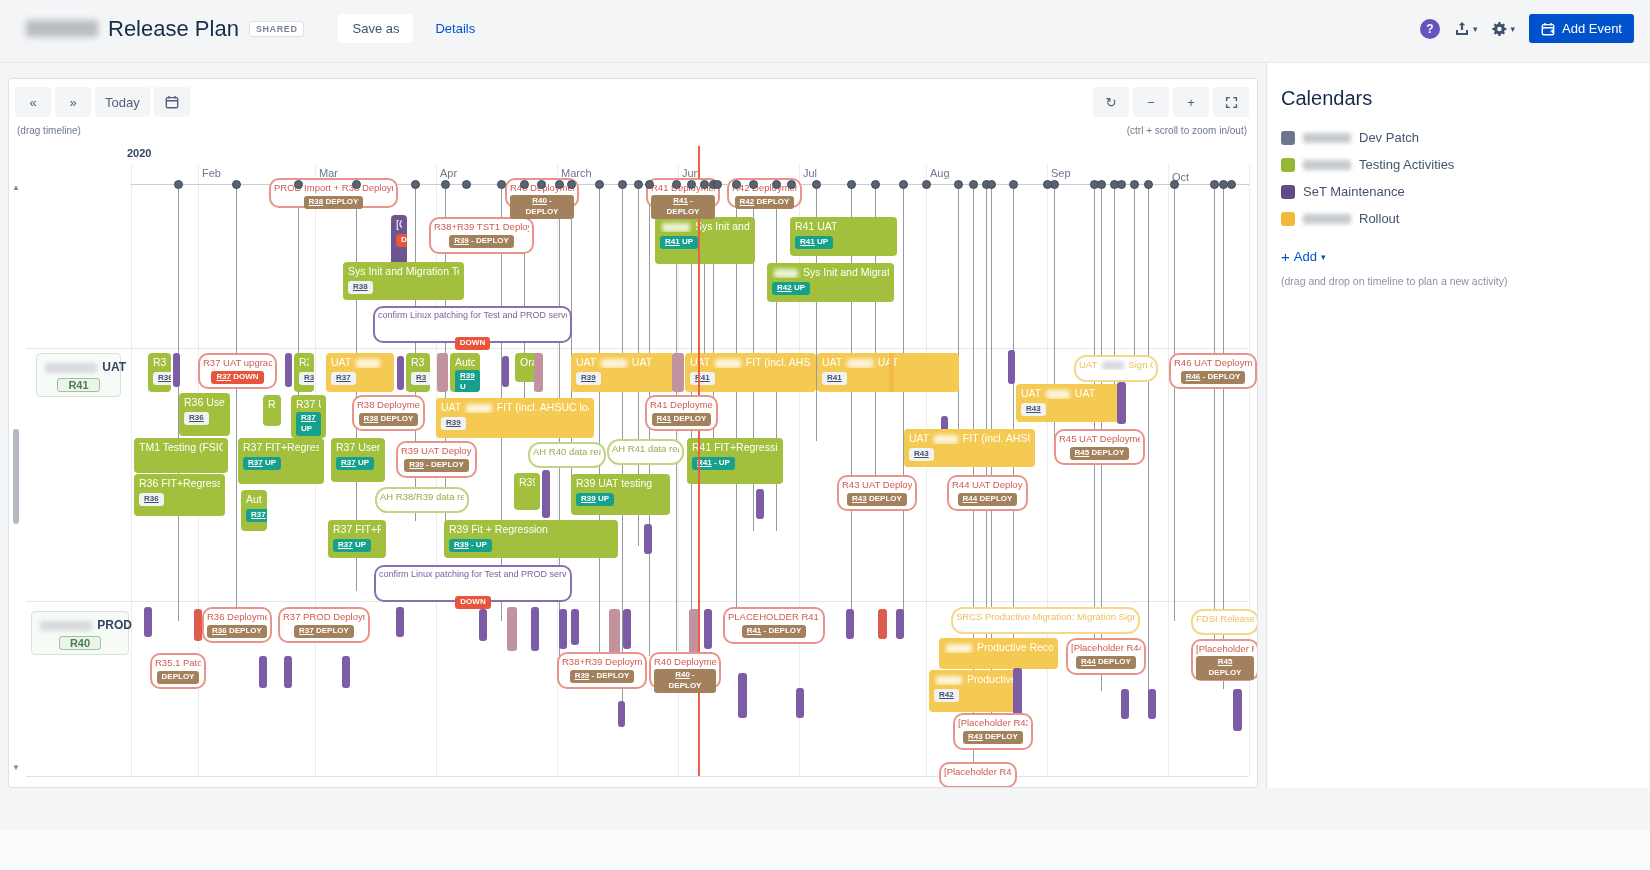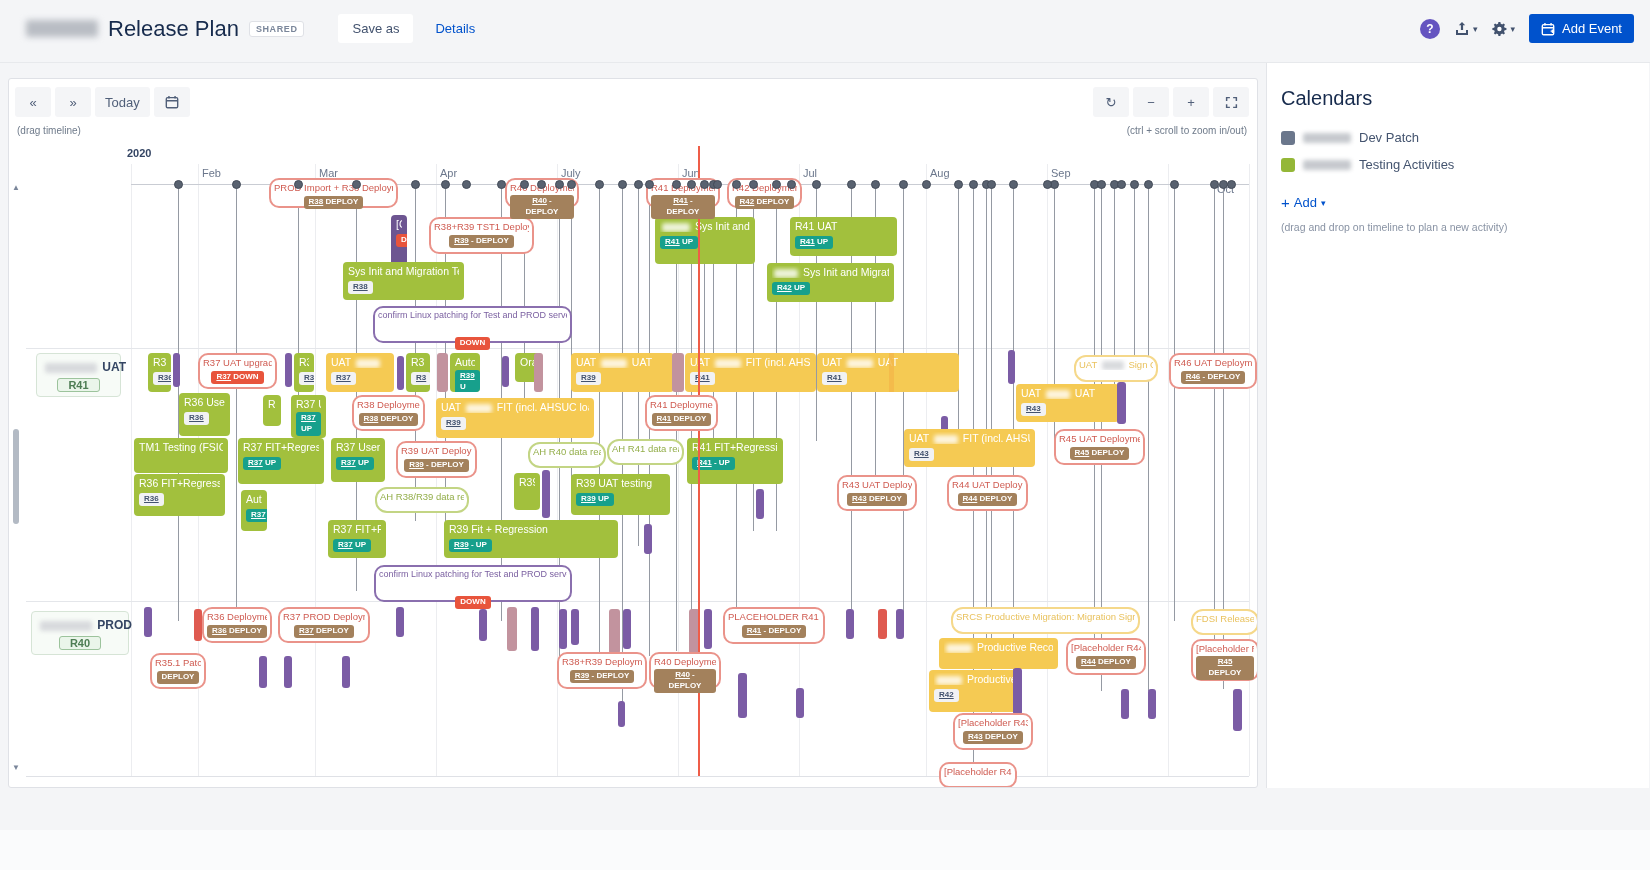--- a/index.html
+++ b/index.html
@@ -144,31 +144,31 @@
     <div class="canvas" id="cv">
         <div class="yr" style="left: 118px; top: 68px;">2020</div>
         <div class="gl" style="left: 122px; top: 85px; height: 612px;"></div>
         <div class="gl" style="left: 189px; top: 85px; height: 612px;"></div>
         <div class="ml" style="left: 193px; top: 88px;">Feb</div>
         <div class="gl" style="left: 306px; top: 85px; height: 612px;"></div>
         <div class="ml" style="left: 310px; top: 88px;">Mar</div>
         <div class="gl" style="left: 427px; top: 85px; height: 612px;"></div>
         <div class="ml" style="left: 431px; top: 88px;">Apr</div>
         <div class="gl" style="left: 548px; top: 85px; height: 612px;"></div>
-        <div class="ml" style="left: 552px; top: 88px;">July</div>
+        <div class="ml" style="left: 552px; top: 88px;">March</div>
         <div class="gl" style="left: 669px; top: 85px; height: 612px;"></div>
         <div class="ml" style="left: 673px; top: 88px;">Jun</div>
         <div class="gl" style="left: 790px; top: 85px; height: 612px;"></div>
         <div class="ml" style="left: 794px; top: 88px;">Jul</div>
         <div class="gl" style="left: 917px; top: 85px; height: 612px;"></div>
         <div class="ml" style="left: 921px; top: 88px;">Aug</div>
         <div class="gl" style="left: 1038px; top: 85px; height: 612px;"></div>
         <div class="ml" style="left: 1042px; top: 88px;">Sep</div>
         <div class="gl" style="left: 1159px; top: 85px; height: 612px;"></div>
-        <div class="ml" style="left: 1163px; top: 104px; margin-left: 45px;">Oct</div>
+        <div class="ml" style="left: 1163px; top: 92px;">Oct</div>
         <div class="gl" style="left: 1240px; top: 85px; height: 612px;"></div>
         <div class="hl" style="left: 122px; top: 105px; width: 1118px; background: rgb(201, 204, 211);"></div>
         <div class="hl" style="left: 17px; top: 269px; width: 1223px; background: rgb(228, 230, 234);"></div>
         <div class="hl" style="left: 17px; top: 522px; width: 1223px; background: rgb(228, 230, 234);"></div>
         <div class="hl" style="left: 17px; top: 697px; width: 1223px; background: rgb(223, 225, 230);"></div>
         <div class="vl" style="left: 169px; top: 106px; height: 436px;"></div>
         <div class="vl" style="left: 227px; top: 106px; height: 436px;"></div>
         <div class="vl" style="left: 289px; top: 106px; height: 286px;"></div>
         <div class="vl" style="left: 347px; top: 106px; height: 406px;"></div>
         <div class="vl" style="left: 406px; top: 106px; height: 336px;"></div>
@@ -548,20 +548,29 @@
         <div class="calitem">
           <span class="cb" style="background:#6b778c"></span>
           <span class="calbl"></span>
           <span class="cl">Dev Patch</span>
         </div>
         <div class="calitem">
           <span class="cb" style="background:#94b737"></span>
           <span class="calbl"></span>
           <span class="cl">Testing Activities</span>
         </div>
+        <div class="calitem">
+          <span class="cb" style="background:#654982"></span>
+          <span class="cl">SeT Maintenance</span>
+        </div>
+        <div class="calitem">
+          <span class="cb" style="background:#f0bb3b"></span>
+          <span class="calbl"></span>
+          <span class="cl">Rollout</span>
+        </div>
       </div>
     <div class="addrow">
       <span class="plus">+</span>
       <span>Add</span>
       <span class="chev" style="color:#0052cc">▾</span>
     </div>
     <p class="sbhint">(drag and drop on timeline to plan a new activity)</p>
   </aside>
 
   <div class="footer2"></div>

